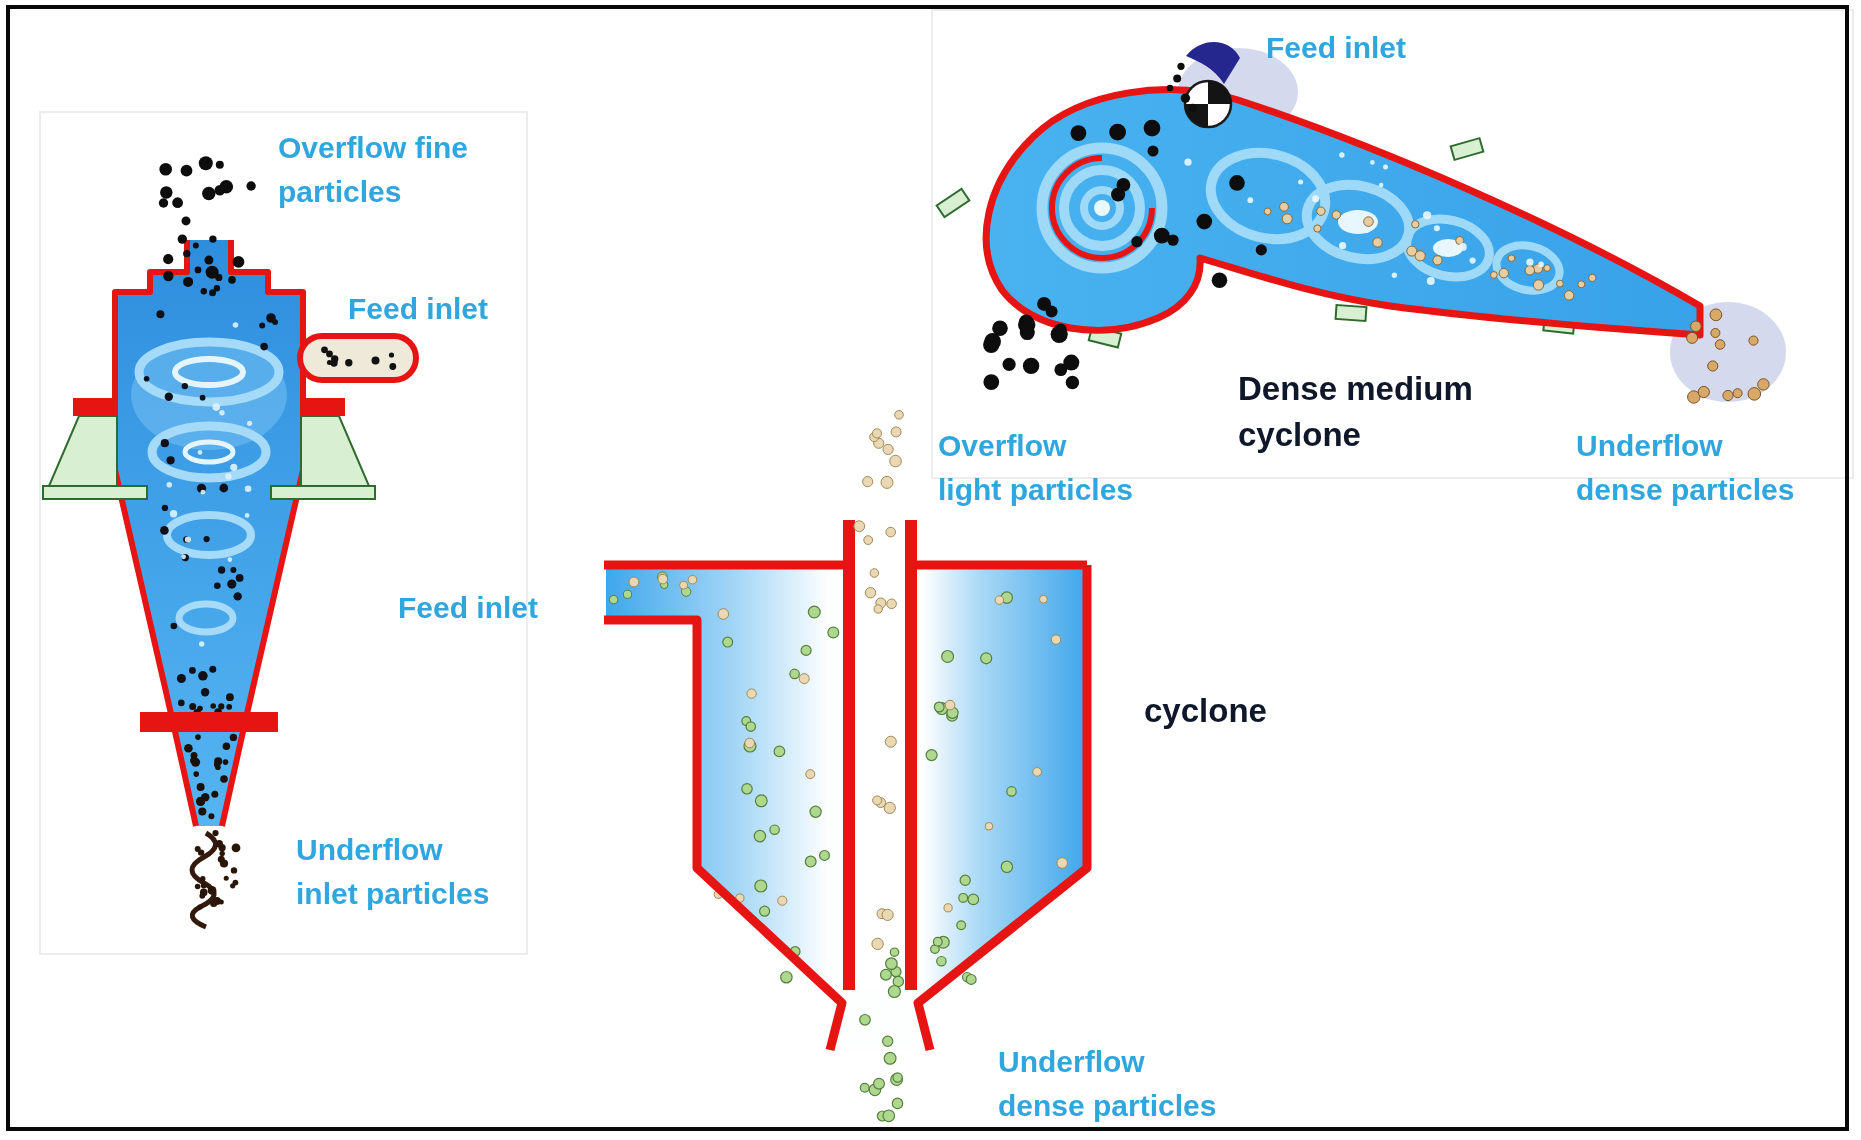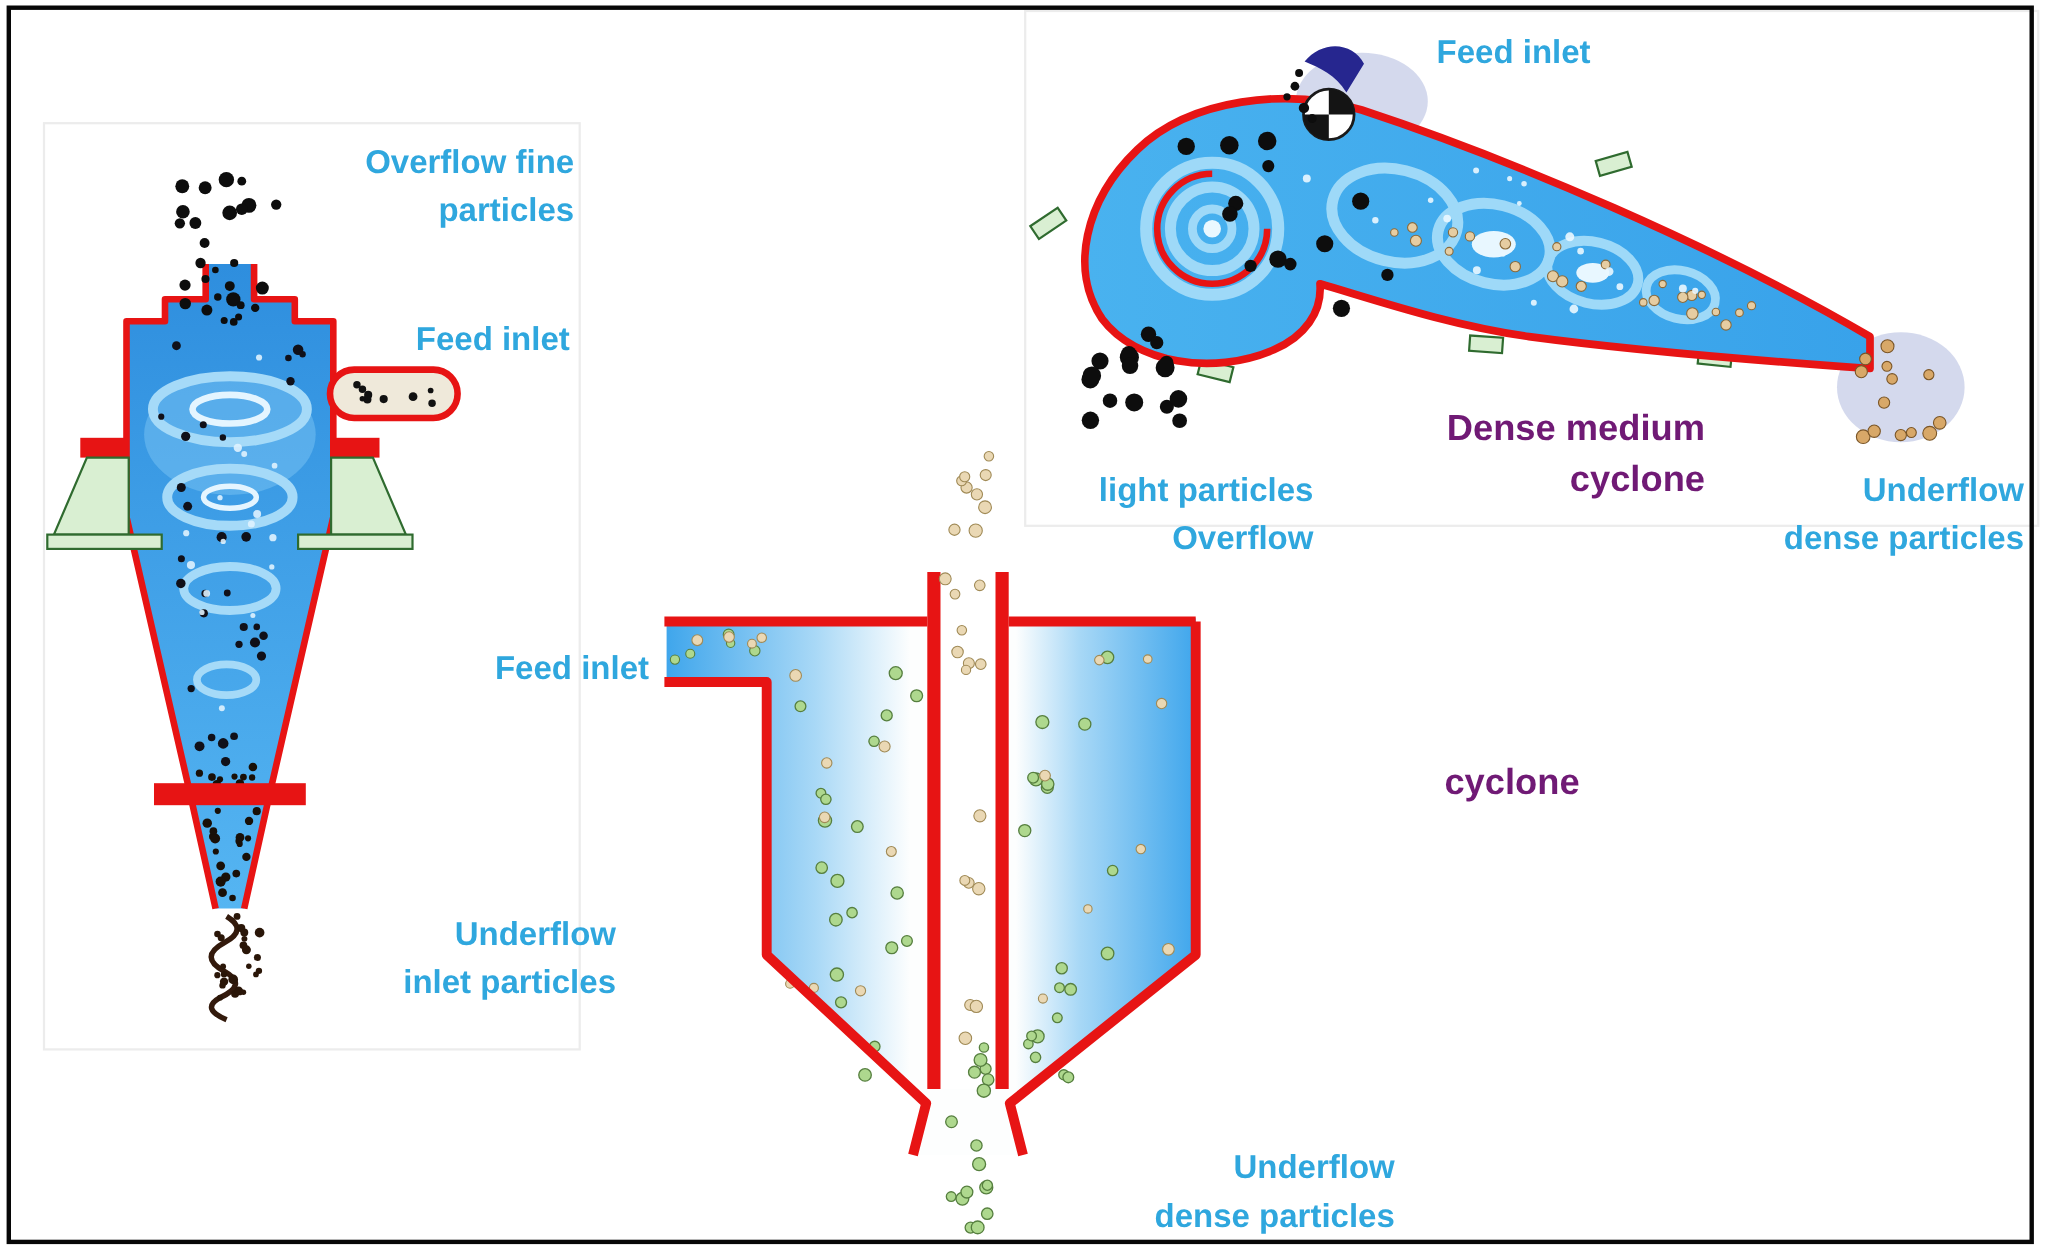--- a/index.html
+++ b/index.html
@@ -1,23 +1,23 @@
 <!DOCTYPE html>
 <html><head>
 <meta charset="utf-8">
 <style>
   html,body{margin:0;padding:0;background:#fff;}
   .canvas{position:relative;width:1861px;height:1140px;background:#ffffff;overflow:hidden;
           font-family:"Liberation Sans",sans-serif;}
   .frame{position:absolute;left:6px;top:5px;width:1843px;height:1126px;border:4px solid #070707;
          box-sizing:border-box;pointer-events:none;}
   svg.art{position:absolute;left:0;top:0;}
-  .lbl{position:absolute;font-weight:bold;text-align:right;white-space:nowrap;}
+  .lbl{position:absolute;font-weight:bold;text-align:left;white-space:nowrap;}
   .cyan{color:#2fa7de;font-size:30px;line-height:44px;}
-  .blue{color:#701a75;font-size:33px;line-height:46px;}
+  .blue{color:#0f172a;font-size:33px;line-height:46px;}
 </style>
 </head>
 <body>
 
 <div class="canvas">
 
 <svg class="art" width="1861" height="1140" viewBox="0 0 1861 1140">
   <defs>
     <linearGradient id="hydroGrad" x1="0" y1="0" x2="0" y2="1">
       <stop offset="0" stop-color="#2e8ede"></stop>
@@ -509,22 +509,22 @@
 </div>
 <div class="lbl cyan" style="left:296px;top:828px;width:264px">
   <div>Underflow</div>
   <div>inlet particles</div>
 </div>
 
 <div class="lbl cyan" style="left:1266px;top:26px;width:180px">
   <div>Feed inlet</div>
 </div>
 <div class="lbl cyan" style="left:938px;top:424px;width:256px">
+  <div>Overflow</div>
   <div>light particles</div>
-  <div>Overflow</div>
 </div>
 <div class="lbl blue" style="left:1238px;top:366px;width:312px">
   <div>Dense medium</div>
   <div>cyclone</div>
 </div>
 <div class="lbl cyan" style="left:1576px;top:424px;width:264px">
   <div>Underflow</div>
   <div>dense particles</div>
 </div>
 

